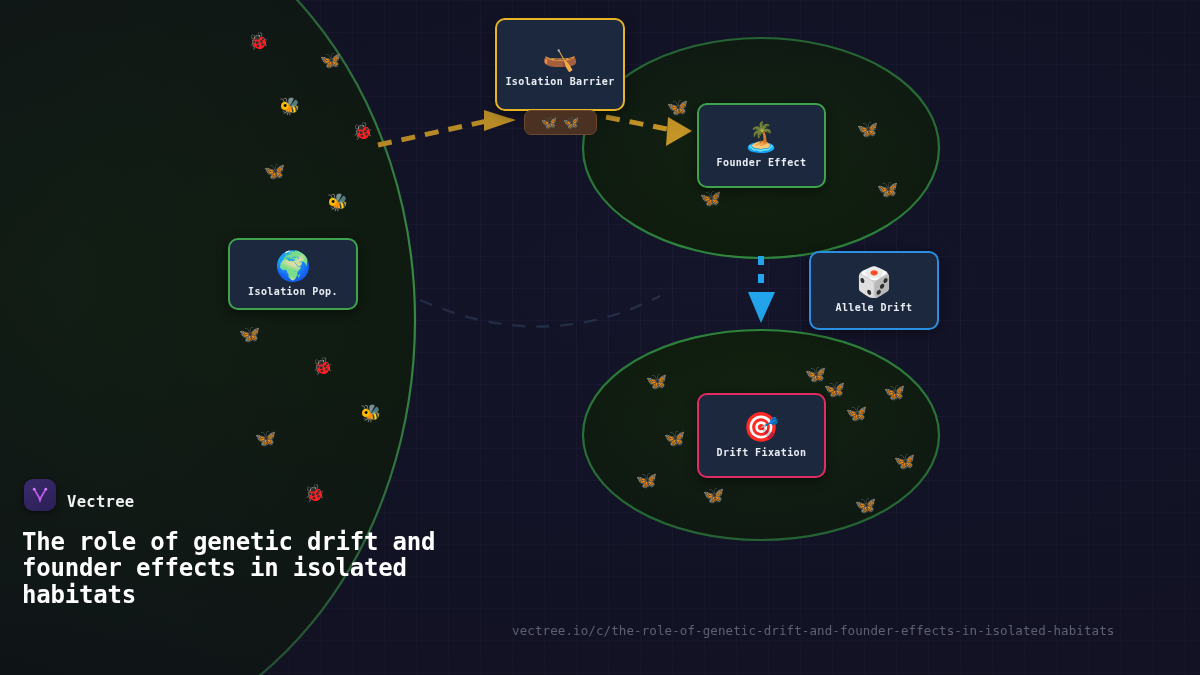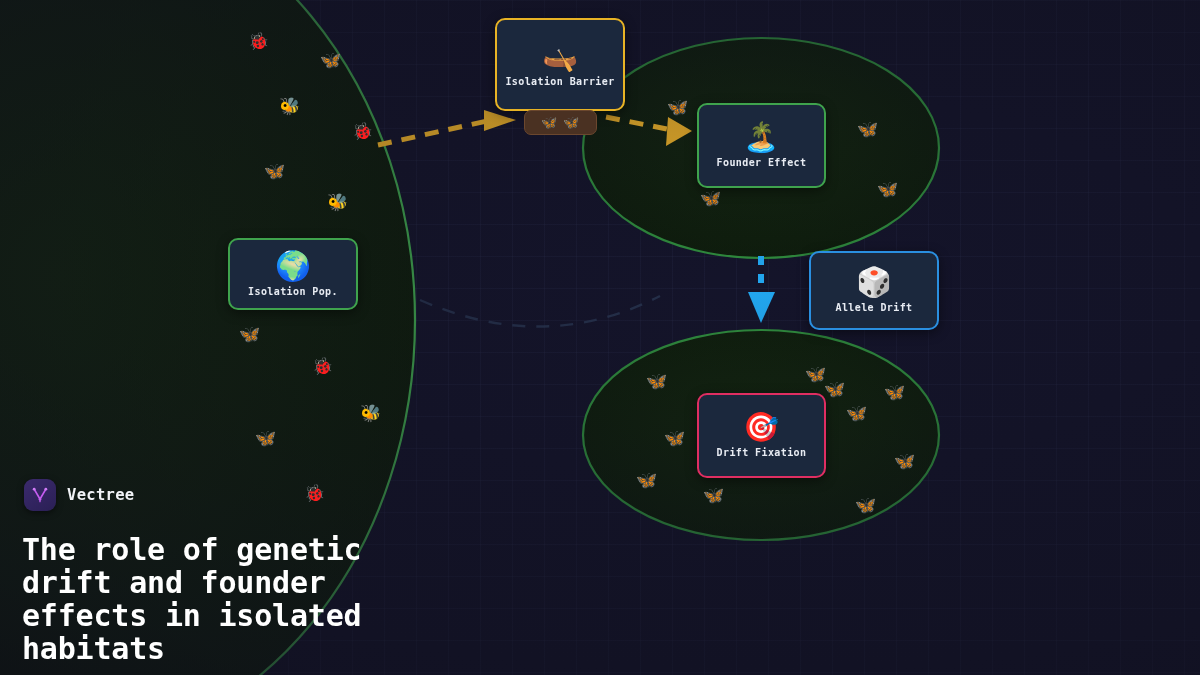--- a/index.html
+++ b/index.html
@@ -98,41 +98,41 @@
     line-height: 1;
     font-family: "DejaVu Sans", sans-serif;
     user-select: none;
   }
 
   
   #brand {
     position: absolute;
     left: 24px; top: 479px;
     display: flex;
-    align-items: center;
+    align-items: flex-end;
     gap: 11px;
   }
   #brand-mark {
     width: 32px; height: 32px;
     border-radius: 9px;
     background: linear-gradient(145deg, #3b2a6d 0%, #2a1f55 100%);
     display: flex; align-items: center; justify-content: center;
     box-shadow: 0 2px 6px rgba(0,0,0,0.5);
   }
   #brand-name {
     font-size: 15.5px;
     font-weight: 700;
     color: #f0f2f6;
     letter-spacing: 0.3px;
   }
   #headline {
     position: absolute;
     left: 22px; top: 513px;
     width: 430px;
-    font-size: 30px;
+    font-size: 24px;
     font-weight: 700;
     line-height: 1.1;
     color: #ffffff;
     letter-spacing: -0.2px;
   }
   #footer-url {
     position: absolute;
     left: 512px; top: 623px;
     font-size: 12.5px;
     color: #5d6270;
@@ -241,14 +241,15 @@
         <circle cx="19" cy="5" r="1.7" fill="#d07bf5"></circle>
         <circle cx="12" cy="17" r="1.6" fill="#c45cf0"></circle>
         <path d="M12 17 L12 20" fill="none" stroke="#c45cf0" stroke-width="1.6" stroke-linecap="round"></path>
       </svg>
     </div>
     <span id="brand-name">Vectree</span>
   </div>
 
   <h1 id="headline">The role of genetic drift and founder effects in isolated habitats</h1>
 
+  <div id="footer-url">vectree.io/c/the-role-of-genetic-drift-and-founder-effects-in-isolated-habitats</div>
 
 </div>
 
 </body></html>

